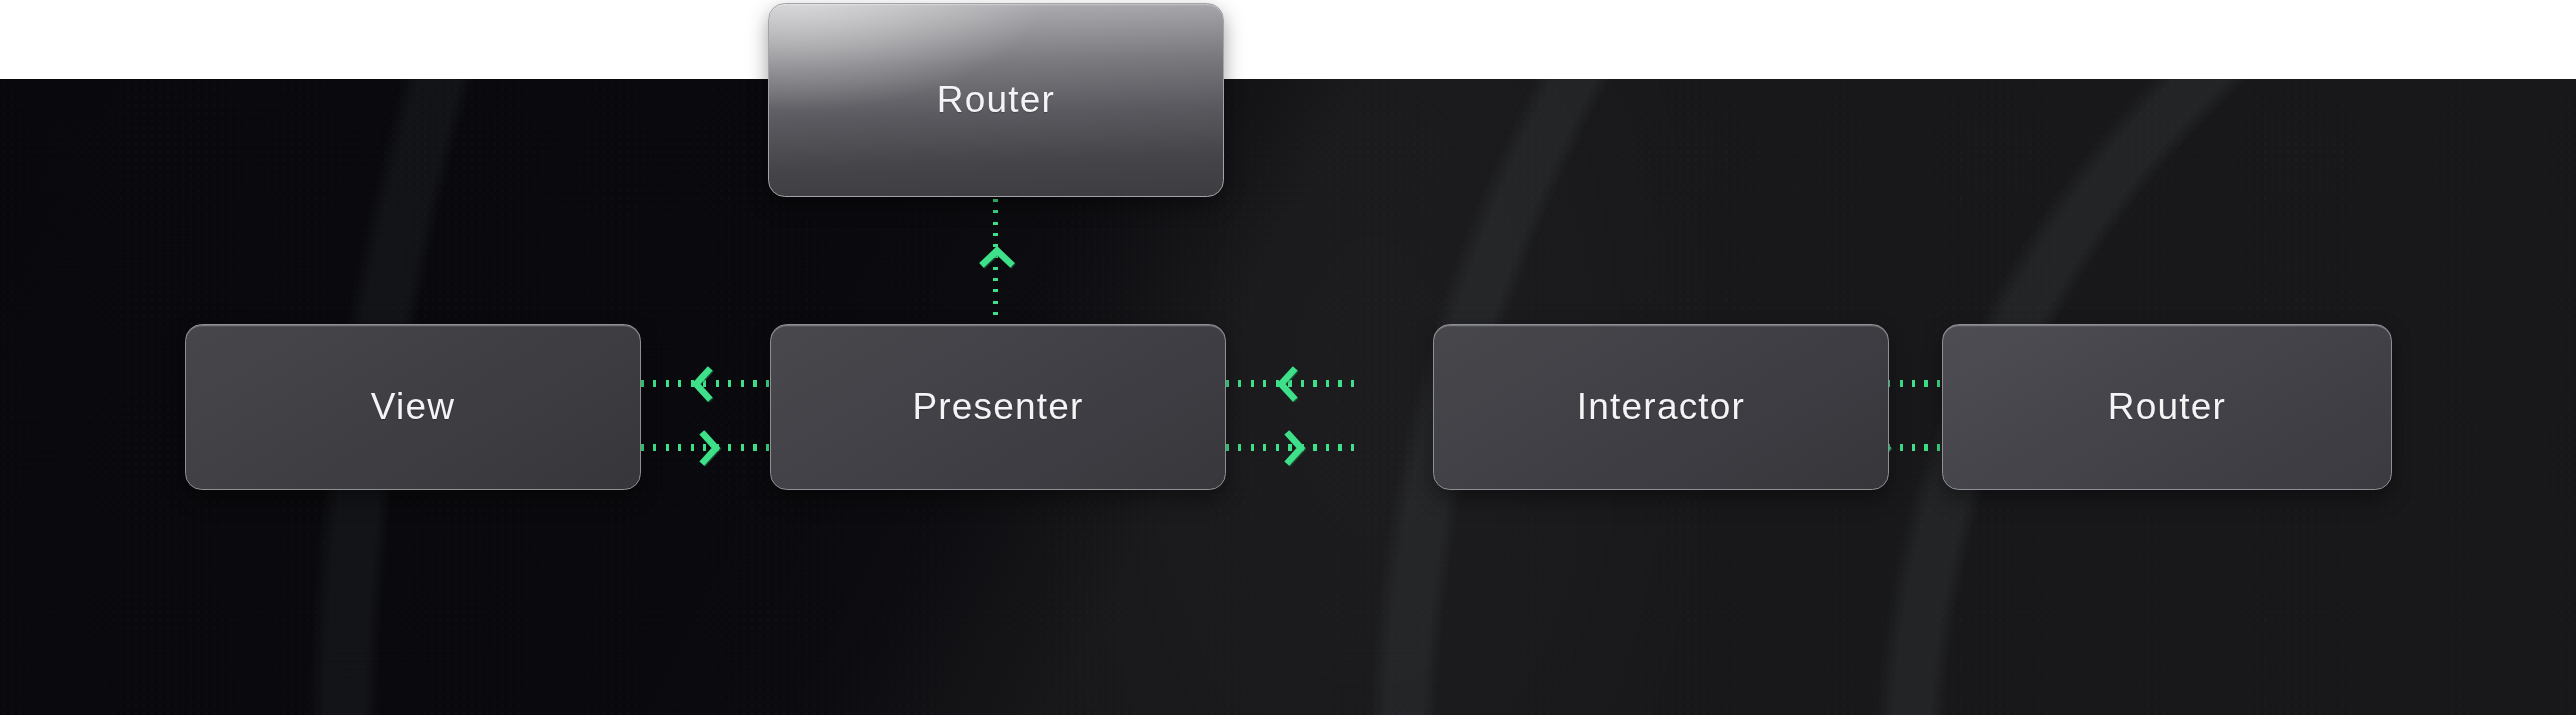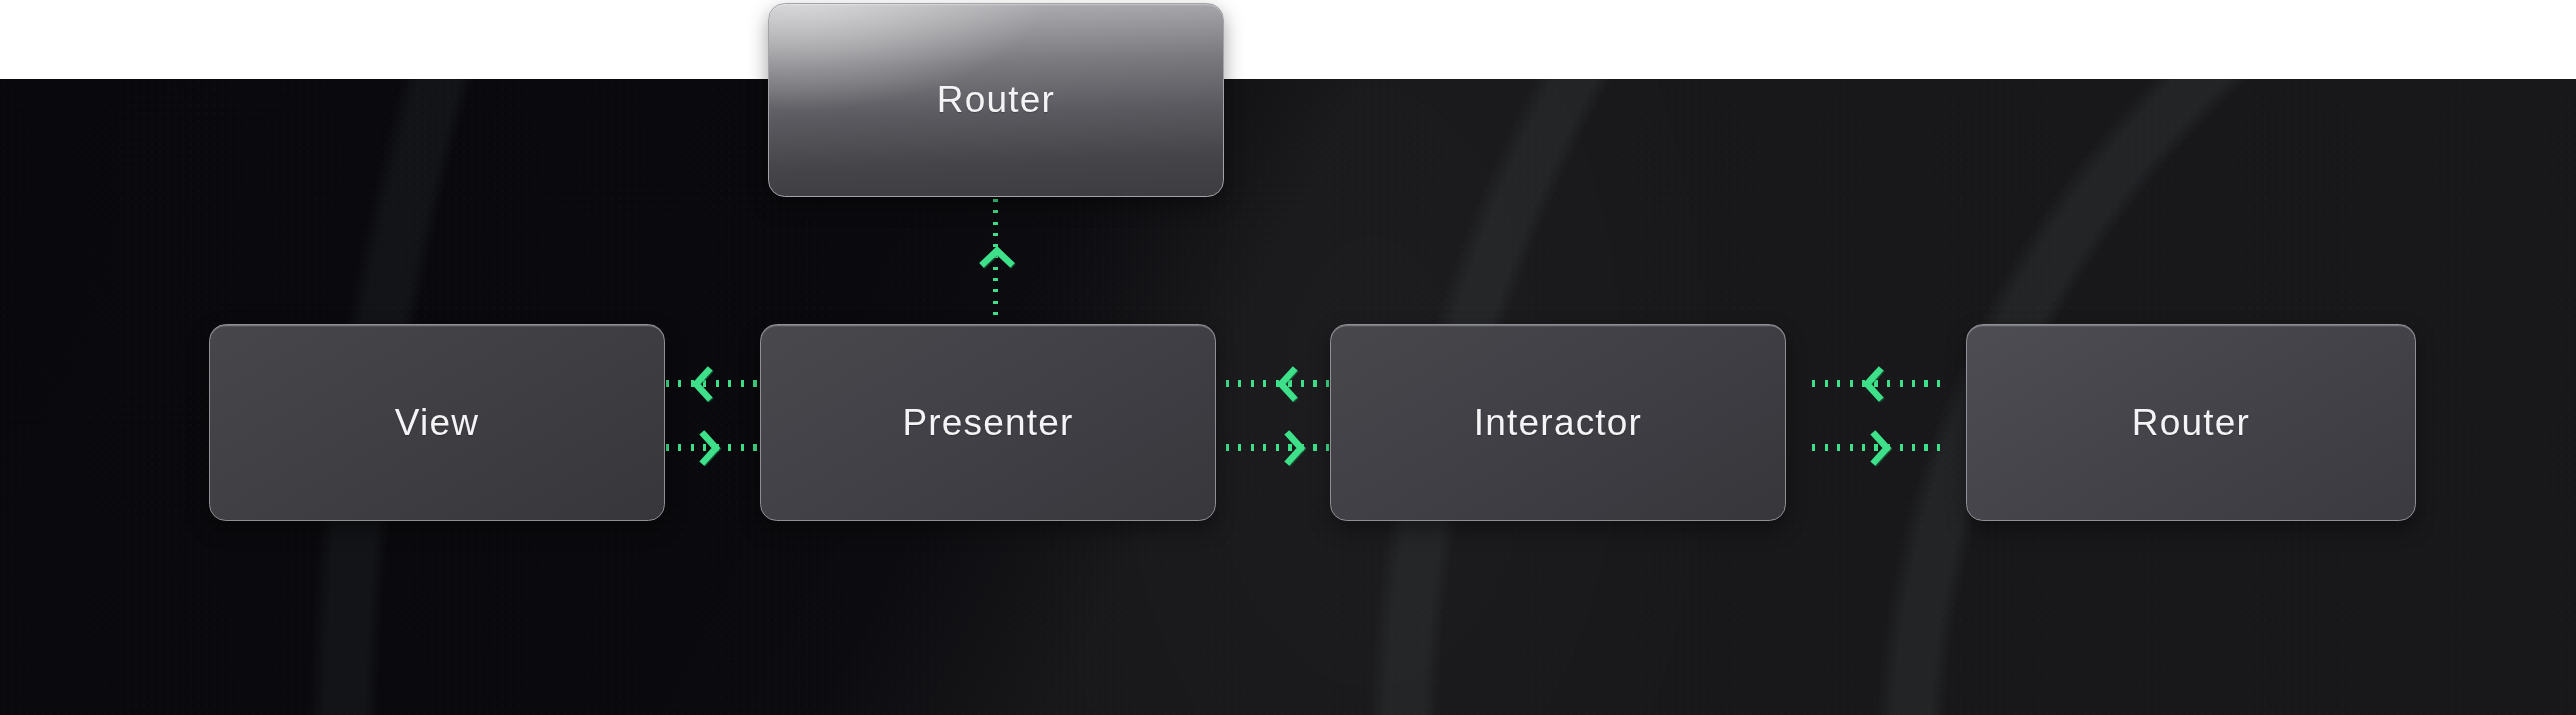--- a/index.html
+++ b/index.html
@@ -46,31 +46,31 @@
     position:absolute;
     box-sizing:border-box;
     border:1.8px solid #8f8f95;
     border-radius:16.7px;
     display:flex;align-items:center;justify-content:center;
     color:#f4f4f6;
     font-size:37px;letter-spacing:1.2px;font-weight:400;
     box-shadow:inset 0 1.2px 0 rgba(255,255,255,0.28), 0 8.3px 20px rgba(0,0,0,0.38);
     text-shadow:0 0.6px 1.2px rgba(0,0,0,0.25);
   }
-  .node-row{top:324px;width:456px;height:197px;margin-left:24px;}
+  .node-row{top:324px;width:456px;height:166px;}
   .node-router{
     left:768px;top:3px;width:456px;height:194px;
     background-image:
       radial-gradient(ellipse 370px 179px at 6% -8%, rgba(255,255,255,0.55), rgba(255,255,255,0) 68%),
       linear-gradient(178deg,#b3b3b7 0%,#9b9b9f 14%,#7a7a7f 32%,#5a5a60 56%,#454549 80%,#3c3c41 100%);
     border-color:#a3a3a8;
   }
   .node-view{left:185px;background-image:linear-gradient(150deg,#46464b 0%,#3f3f44 45%,#36363b 100%);}
-  .node-presenter{left:736px;background-image:linear-gradient(150deg,#48484d 0%,#404046 50%,#37373c 100%);}
-  .node-interactor{left:1306px;background-image:linear-gradient(150deg,#47474c 0%,#3f3f45 50%,#36363b 100%);}
+  .node-presenter{left:770px;background-image:linear-gradient(150deg,#48484d 0%,#404046 50%,#37373c 100%);}
+  .node-interactor{left:1433px;background-image:linear-gradient(150deg,#47474c 0%,#3f3f45 50%,#36363b 100%);}
   .node-entity{left:1942px;width:450px;background-image:linear-gradient(150deg,#4d4d53 0%,#434349 50%,#3a3a40 100%);}
 </style>
 </head>
 <body>
 
 <div class="canvas">
 
   <div class="bg"></div>
   <div class="top-band"></div>
 

